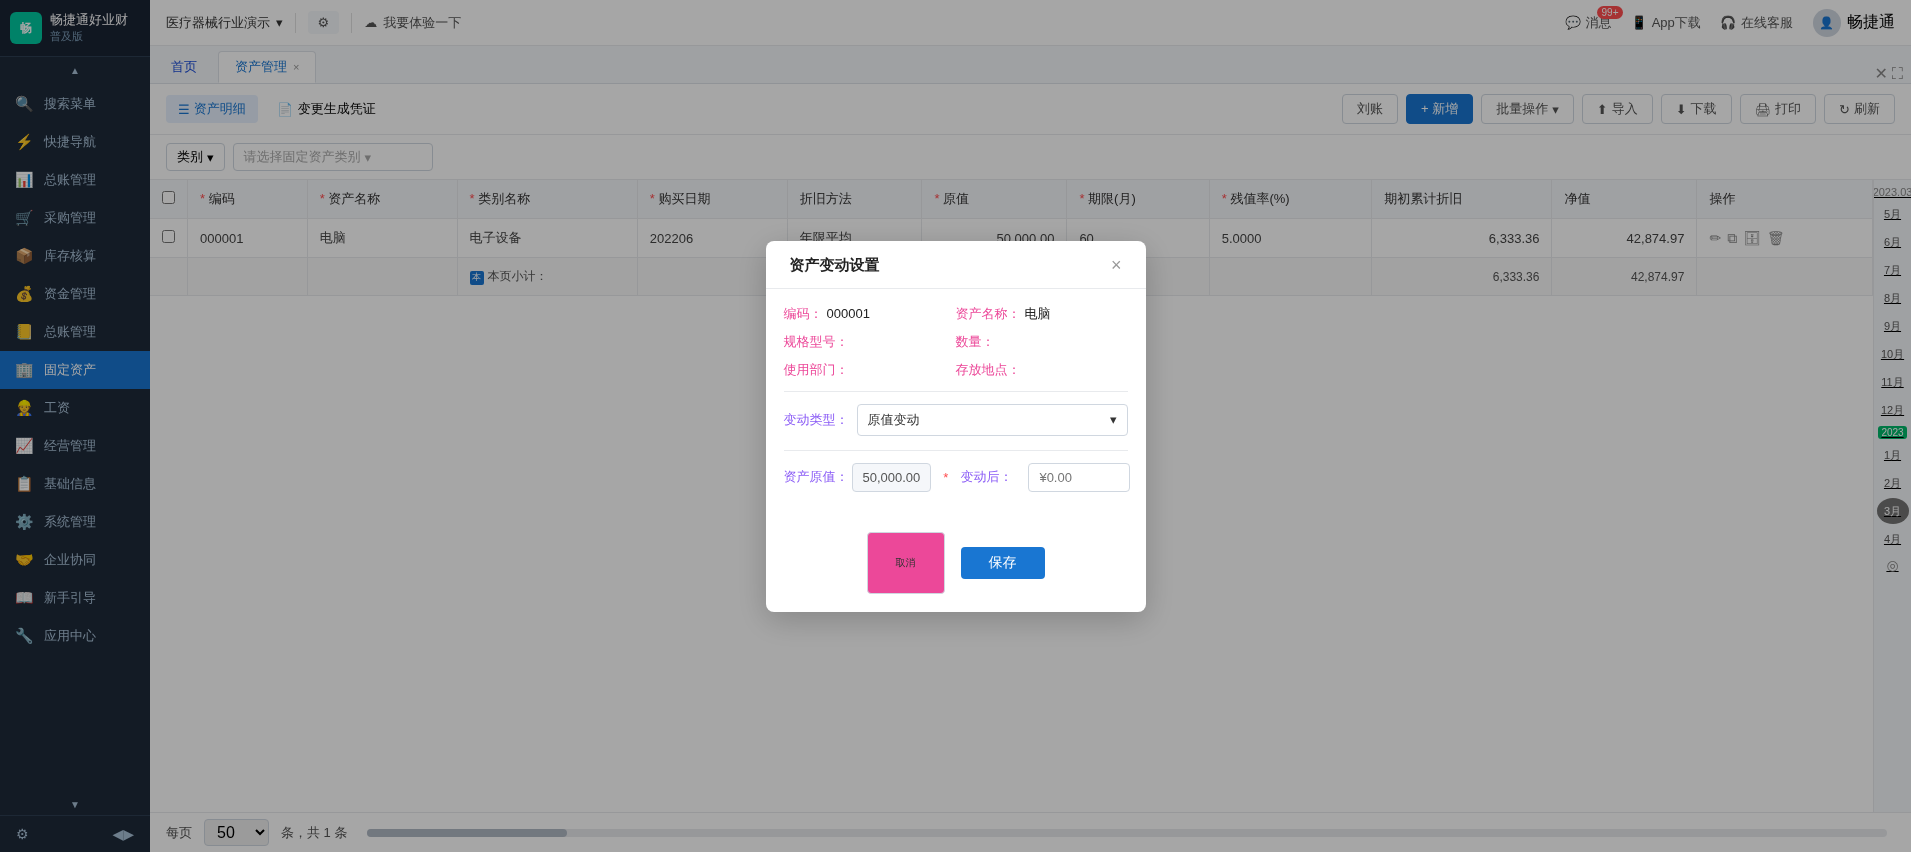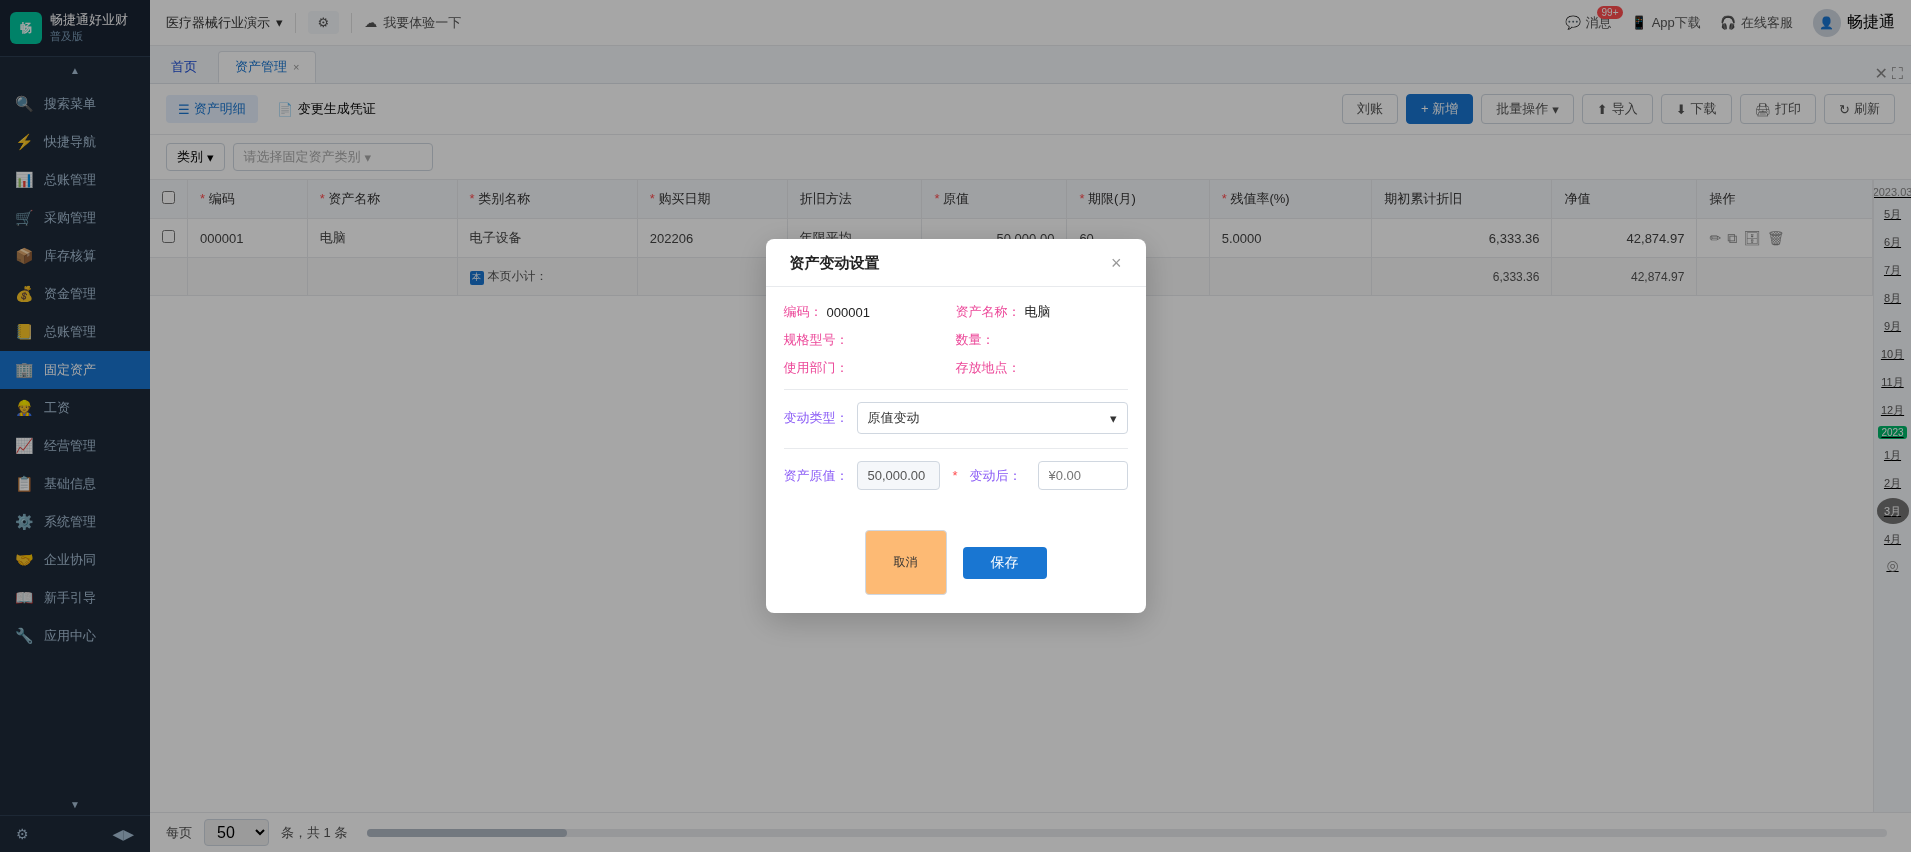--- a/index.html
+++ b/index.html
@@ -243,21 +243,21 @@
     }
     .dialog-input {
       flex: 1; border: 1px solid #d0d7e0; border-radius: 4px; padding: 6px 10px;
       font-size: 13px; color: #333;
     }
     .dialog-input.readonly { background: #f5f7fa; color: #555; }
     .dialog-input.placeholder { color: #bbb; }
     .dialog-actions { display: flex; align-items: center; justify-content: center; gap: 16px; padding: 10px 18px 18px; }
     .btn-cancel {
       padding: 23px 28px; border-radius: 4px; border: 1px solid #d0d7e0;
-      font-size: 12px; cursor: pointer; background: #fdba74; color: #333;
+      font-size: 10px; cursor: pointer; background: #ec4899; color: #333;
     }
     .btn-save {
       padding: 7px 28px; border-radius: 4px; border: none;
       font-size: 14px; cursor: pointer; background: #1976d2; color: #fff;
     }
 
     
     .row-actions { display: flex; gap: 6px; align-items: center; }
     .row-action-icon { cursor: pointer; color: #888; font-size: 14px; }
   </style>
@@ -586,21 +586,21 @@
           <span>原值变动</span>
           <span>▾</span>
         </div>
       </div>
       <div class="dialog-divider"></div>
       <div class="dialog-field">
         <span class="dialog-field-label">资产原值：</span>
         <div class="dialog-input readonly">50,000.00</div>
         <span style="color:#ff4d4f;margin:0 4px;">*</span>
         <span class="dialog-field-label">变动后：</span>
-        <input class="dialog-input placeholder" style="width: 90px;" placeholder="¥0.00">
+        <input class="dialog-input placeholder" style="width: 102px;" placeholder="¥0.00">
       </div>
     </div>
     <div class="dialog-actions">
       <button class="btn-cancel">取消</button>
       <button class="btn-save">保存</button>
     </div>
   </div>
 </div>
 
 </body></html>

